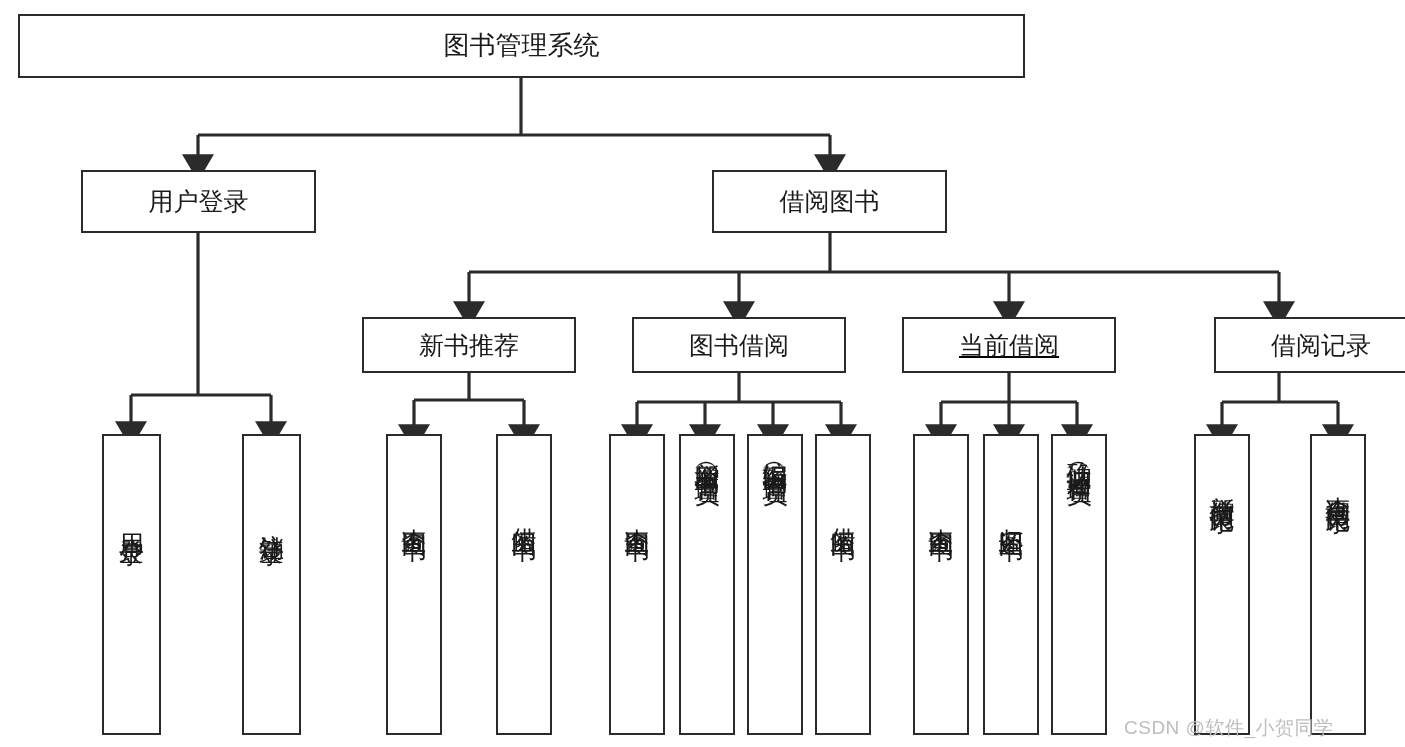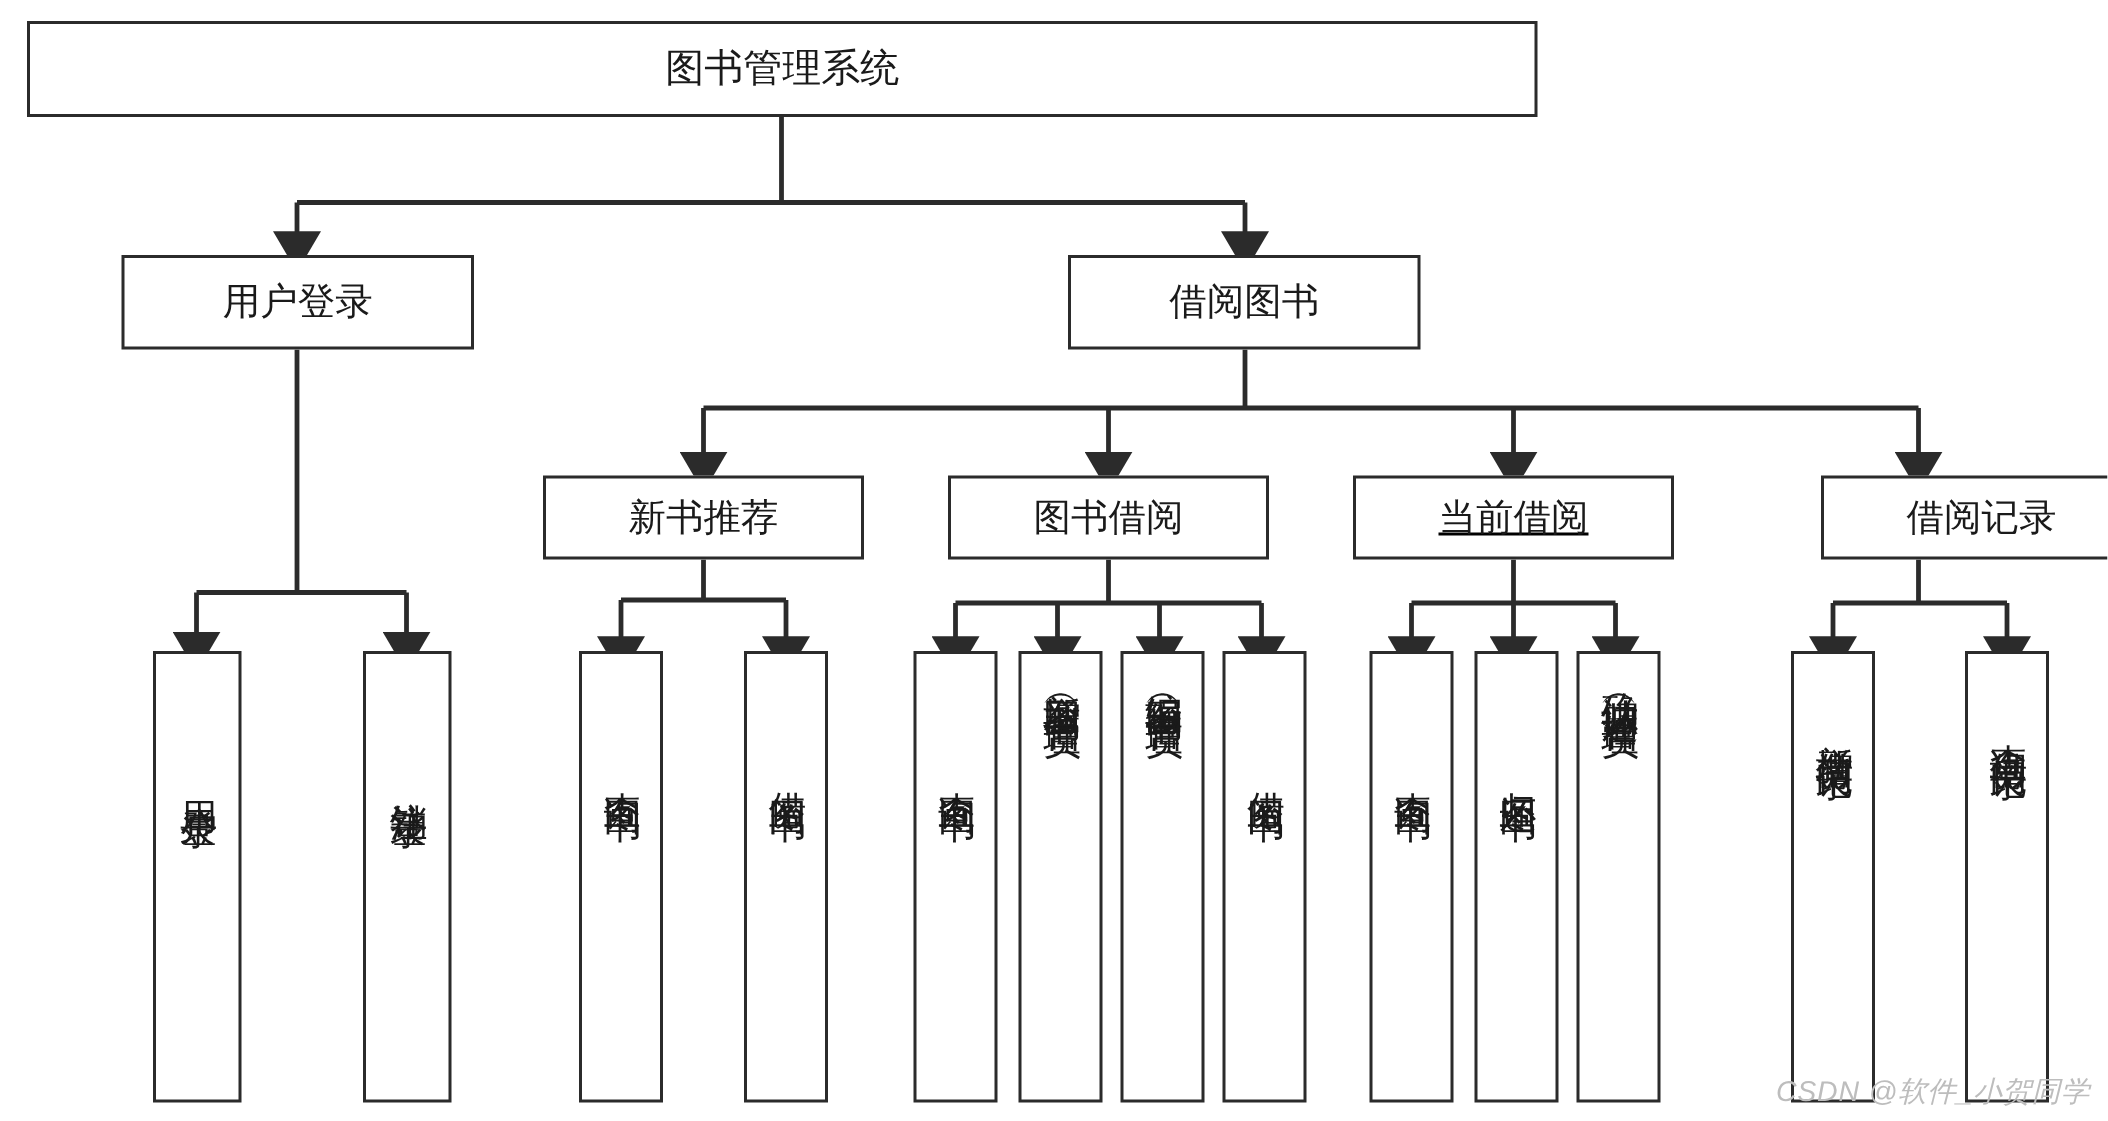--- a/index.html
+++ b/index.html
@@ -186,15 +186,15 @@
     <span class="label">确认归还（管理员）</span>
   </div>
 
   <div class="node vert" style="left:1194px; top:434px; width:56px; height:301px; padding-top:40px;">
     <span class="label">新增借阅记录</span>
   </div>
   <div class="node vert" style="left:1310px; top:434px; width:56px; height:301px; padding-top:40px;">
     <span class="label">查询借阅记录</span>
   </div>
 
-  <div class="watermark" style="left:1184px; top:715px;font-style:italic;">CSDN @软件_小贺同学</div>
+  <div class="watermark" style="left:1124px; top:715px;">CSDN @软件_小贺同学</div>
 
 </div>
 
 </body></html>

